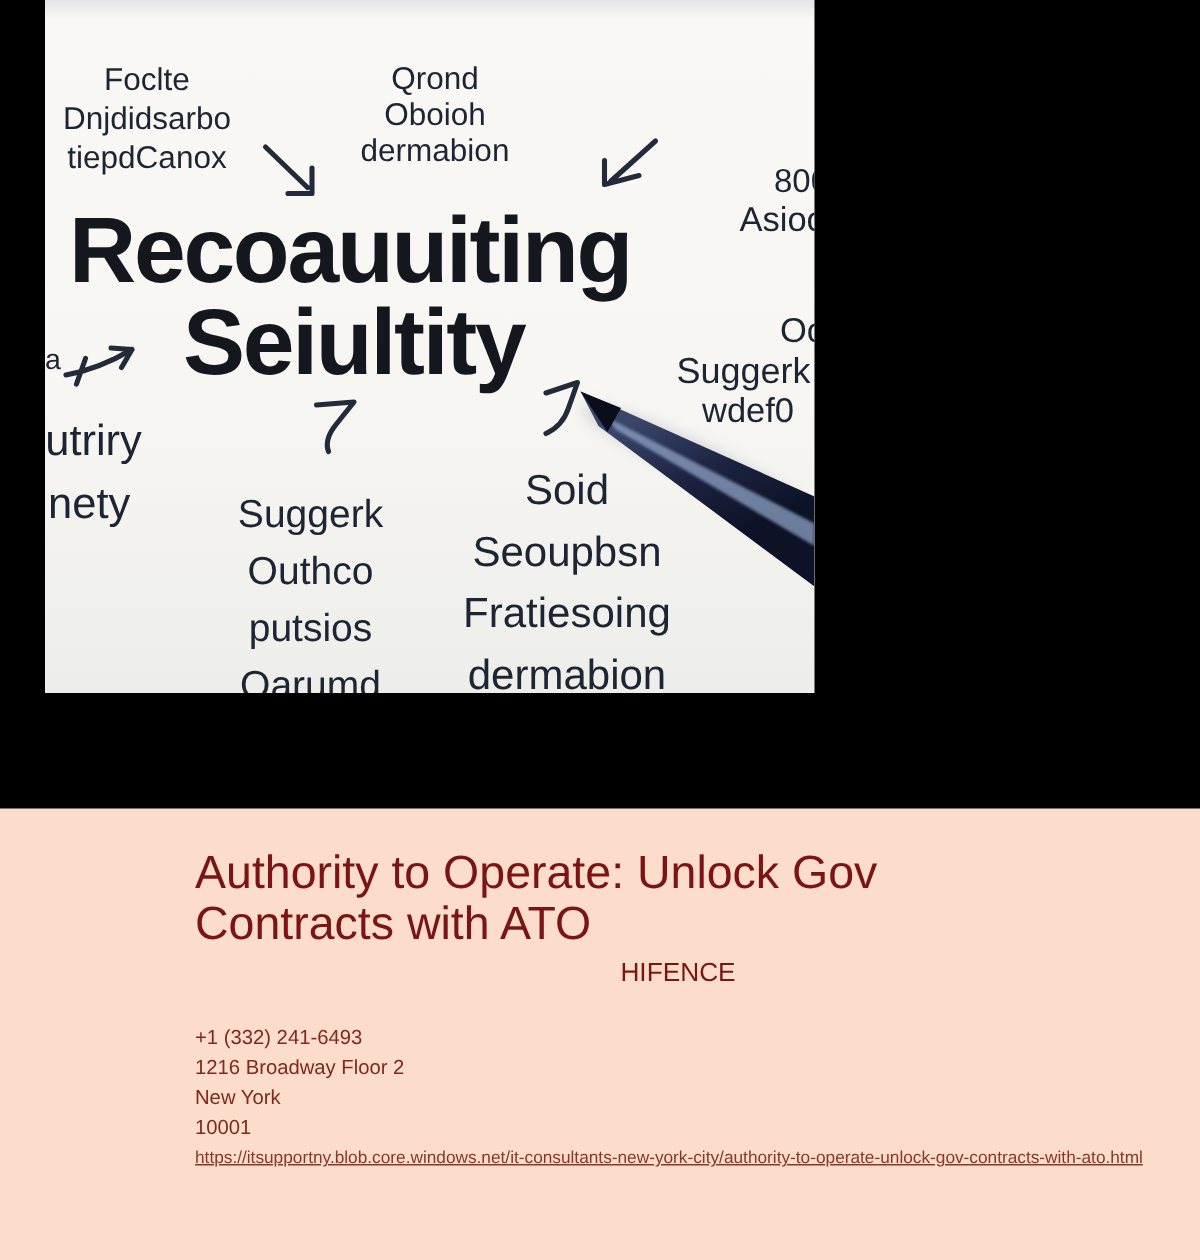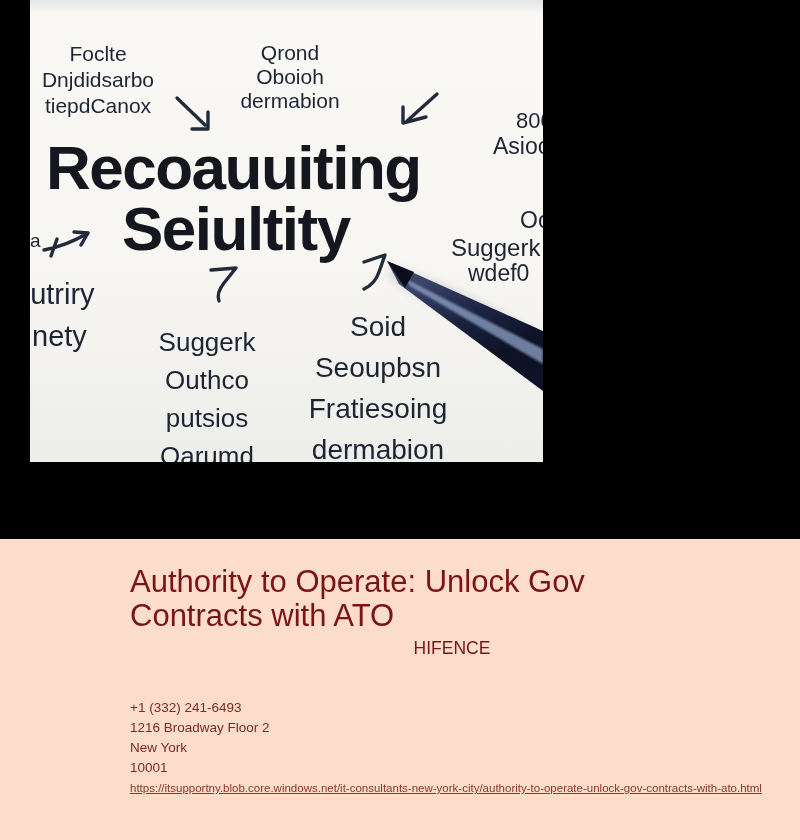--- a/index.html
+++ b/index.html
@@ -28,21 +28,21 @@
   .w-l1{left:-16px;top:278px;font-size:29px;}
   .w-l2{left:2px;top:320px;font-size:29px;}
   .w-a{left:0px;top:230px;font-size:19px;}
   .overlay{position:absolute;left:0;top:0;width:513px;height:513px;pointer-events:none;}
   
   .card{position:absolute;left:0;top:539px;width:800px;height:301px;background:#fcdccb;
         box-sizing:border-box;padding:26px 26px 0 130px;}
   .card-title{margin:0;font-size:31px;line-height:34px;font-weight:400;color:#7a1416;
               max-width:560px;}
   .company{margin-top:5px;font-size:17.5px;color:#771613;text-align:center;}
-  .contact{margin-top:39px;font-size:13.5px;line-height:20px;color:#7e2a22;}
+  .contact{margin-top:23px;font-size:13.5px;line-height:20px;color:#7e2a22;}
   .url{margin-top:4px;font-size:11.5px;color:#8a362c;text-decoration:underline;}
 </style>
 </head>
 <body>
 
 <div class="page">
 
   <div class="hero-backdrop">
     <div class="photo">
 

